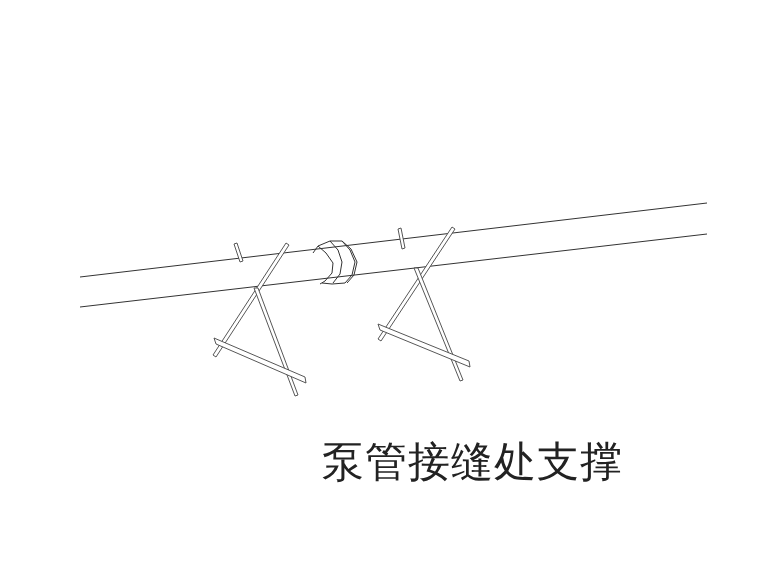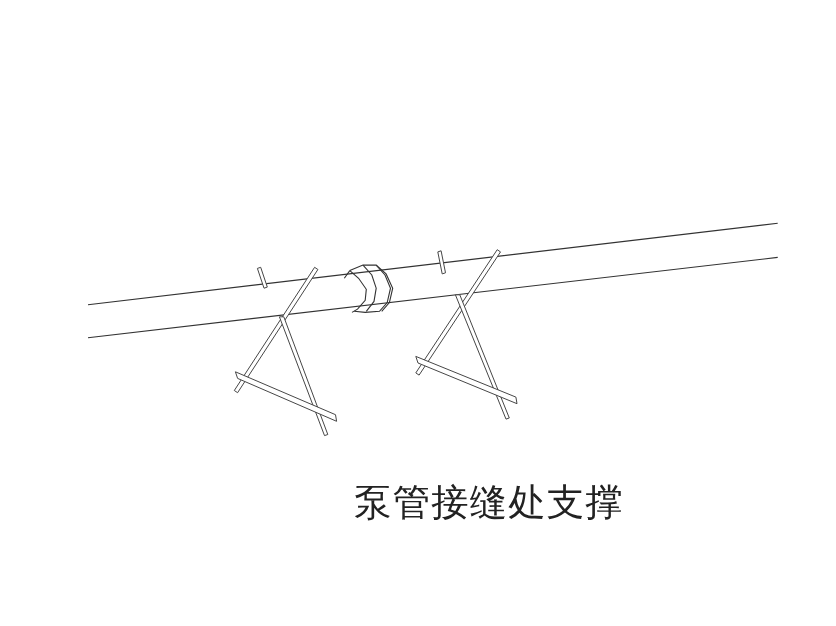--- a/index.html
+++ b/index.html
@@ -1,21 +1,21 @@
 <!DOCTYPE html>
 <html><head>
 <meta charset="utf-8">
 <style>
   html, body { margin:0; padding:0; background:#ffffff; }
   body { width:760px; height:569px; position:relative; overflow:hidden; }
   #drawing { position:absolute; left:0; top:0; }
   .caption {
     position:absolute; left:322px; top:434px;
     font-family:"DejaVu Serif", "Liberation Serif", serif;
-    font-size:34px; color:#222; letter-spacing:1px; white-space:nowrap;
+    font-size:42px; color:#222; letter-spacing:1px; white-space:nowrap;
   }
   .ln { stroke:#333; stroke-width:1; fill:none; }
   .rod { stroke:#444; stroke-width:0.9; fill:#fff; }
 </style>
 </head>
 <body>
 
 <svg id="drawing" width="760" height="569" viewBox="0 0 760 569">
 
   <g>

